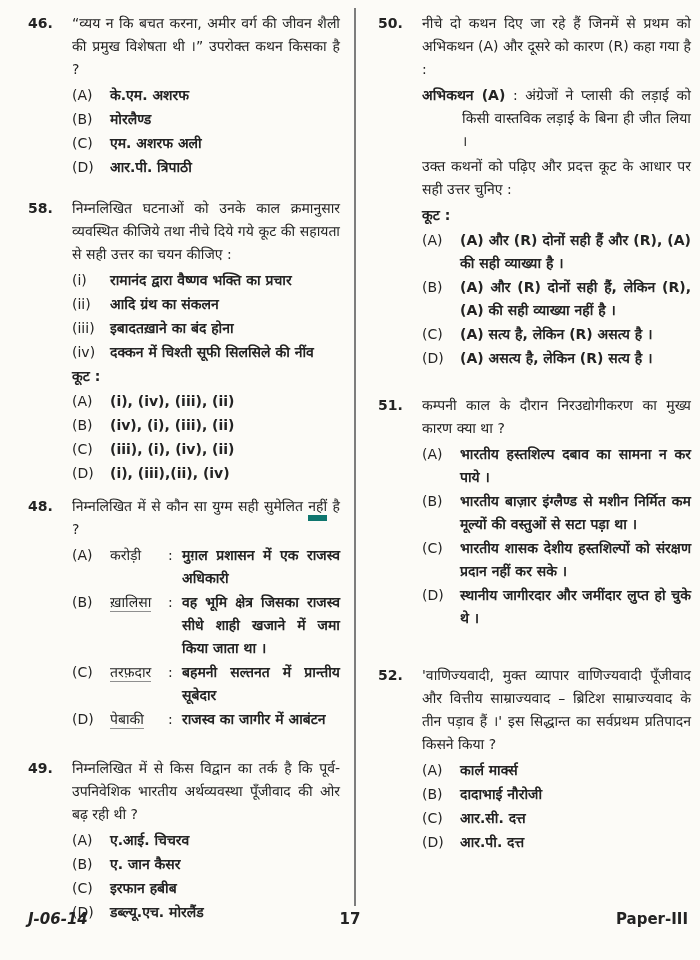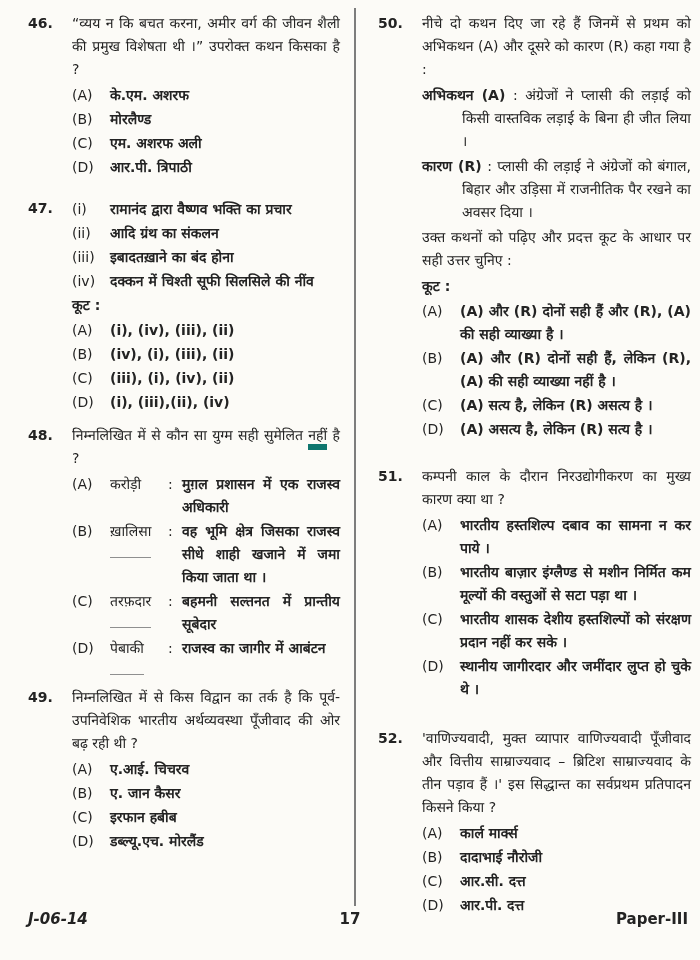--- a/index.html
+++ b/index.html
@@ -35,28 +35,28 @@
   .code-label { margin: 1px 0 2px 0; font-weight: bold; }
 
   .opt { display: flex; margin-top: 1px; }
   .optlabel { width: 38px; flex: none; }
   .opttext { flex: 1; min-width: 0; text-align: justify; font-weight: bold; }
   .opt .term { width: 58px; flex: none; }
   .opt .colon { width: 14px; flex: none; }
 
   .b { font-weight: bold; }
   .u { border-bottom: 6px solid #0f766e; padding-bottom: 1px; }
-  .term .tu { border-bottom: 1px solid #8f8f8f; padding-bottom: 18px; }
+  .term .tu { border-bottom: 1px solid #8f8f8f; padding-bottom: 1px; }
 
   
   [data-name="question-47"] { margin-top: 18px; }
   [data-name="question-48"] { margin-top: 10px; }
   [data-name="question-49"] { margin-top: 26px; }
   [data-name="question-51"] { margin-top: 24px; }
-  [data-name="question-52"] { margin-top: 26px; }
+  [data-name="question-52"] { margin-top: 34px; }
 
   .footer {
     position: absolute;
     left: 0; right: 0;
     top: 908px;
     height: 26px;
     font-weight: bold;
     font-size: 15px;
   }
   .f-left   { position: absolute; left: 28px; font-style: italic; }
@@ -85,22 +85,23 @@
             <span class="optlabel" data-name="option-label">(C)</span>
             <span class="opttext" data-name="option-text">एम. अशरफ अली</span>
           </div>
           <div class="opt" data-name="option-row">
             <span class="optlabel" data-name="option-label">(D)</span>
             <span class="opttext" data-name="option-text">आर.पी. त्रिपाठी</span>
           </div>
         </div>
       </div>
       <div class="question" data-name="question-47">
-        <div class="qnum" data-name="question-number">47.</div>
-        <div class="qbody" data-name="question-body">
+        <div class="qnum" data-name="question-number">58.</div>
+        <div class="qbody" data-name="question-body">
+          <p class="para" data-name="question-text">निम्नलिखित घटनाओं को उनके काल क्रमानुसार व्यवस्थित कीजिये तथा नीचे दिये गये कूट की सहायता से सही उत्तर का चयन कीजिए :</p>
           <div class="opt" data-name="sequence-item">
             <span class="optlabel" data-name="item-label">(i)</span>
             <span class="opttext" data-name="item-text">रामानंद द्वारा वैष्णव भक्ति का प्रचार</span>
           </div>
           <div class="opt" data-name="sequence-item">
             <span class="optlabel" data-name="item-label">(ii)</span>
             <span class="opttext" data-name="item-text">आदि ग्रंथ का संकलन</span>
           </div>
           <div class="opt" data-name="sequence-item">
             <span class="optlabel" data-name="item-label">(iii)</span>
@@ -181,21 +182,20 @@
           </div>
         </div>
       </div>
     </div>
   <div class="col" id="col-right" data-name="column-right">
       <div class="question" data-name="question-50">
         <div class="qnum" data-name="question-number">50.</div>
         <div class="qbody" data-name="question-body">
           <p class="para" data-name="question-text">नीचे दो कथन दिए जा रहे हैं जिनमें से प्रथम को अभिकथन (A) और दूसरे को कारण (R) कहा गया है :</p>
           <p class="statement" data-name="assertion-reason-statement"><span class="b" data-name="statement-head">अभिकथन (A)</span> : <span data-name="statement-text">अंग्रेजों ने प्लासी की लड़ाई को किसी वास्तविक लड़ाई के बिना ही जीत लिया ।</span></p>
-          <p class="statement" data-name="assertion-reason-statement"><span class="b" data-name="statement-head">कारण (R)</span> : <span data-name="statement-text">प्लासी की लड़ाई ने अंग्रेजों को बंगाल, बिहार और उड़िसा में राजनीतिक पैर रखने का अवसर दिया ।</span></p>
           <p class="para" data-name="question-followup">उक्त कथनों को पढ़िए और प्रदत्त कूट के आधार पर सही उत्तर चुनिए :</p>
           <p class="code-label" data-name="code-label">कूट :</p>
           <div class="opt" data-name="option-row">
             <span class="optlabel" data-name="option-label">(A)</span>
             <span class="opttext" data-name="option-text">(A) और (R) दोनों सही हैं और (R), (A) की सही व्याख्या है ।</span>
           </div>
           <div class="opt" data-name="option-row">
             <span class="optlabel" data-name="option-label">(B)</span>
             <span class="opttext" data-name="option-text">(A) और (R) दोनों सही हैं, लेकिन (R), (A) की सही व्याख्या नहीं है ।</span>
           </div>

